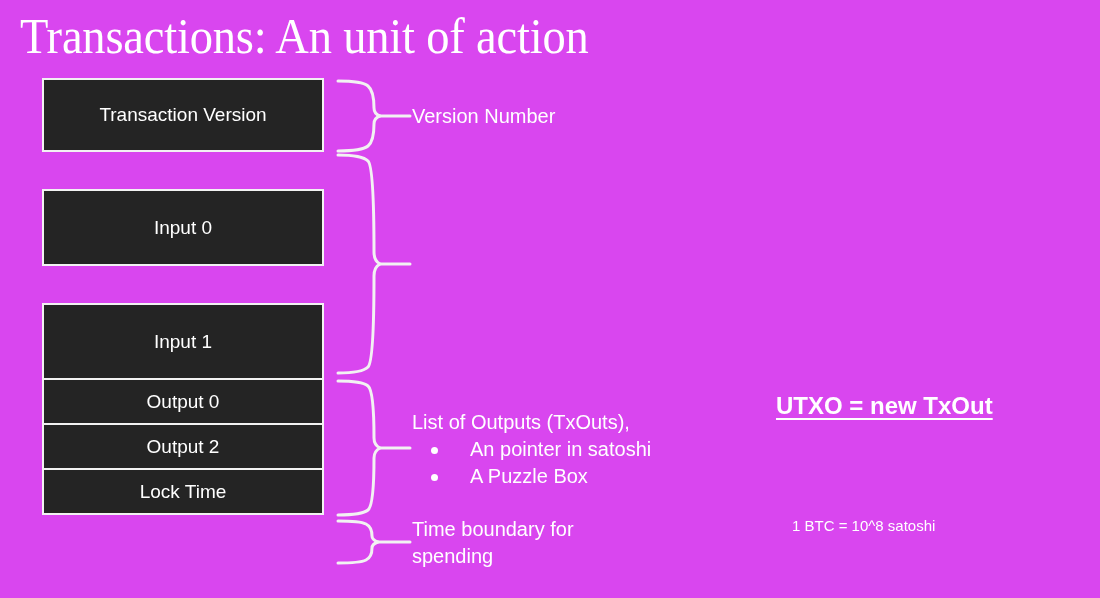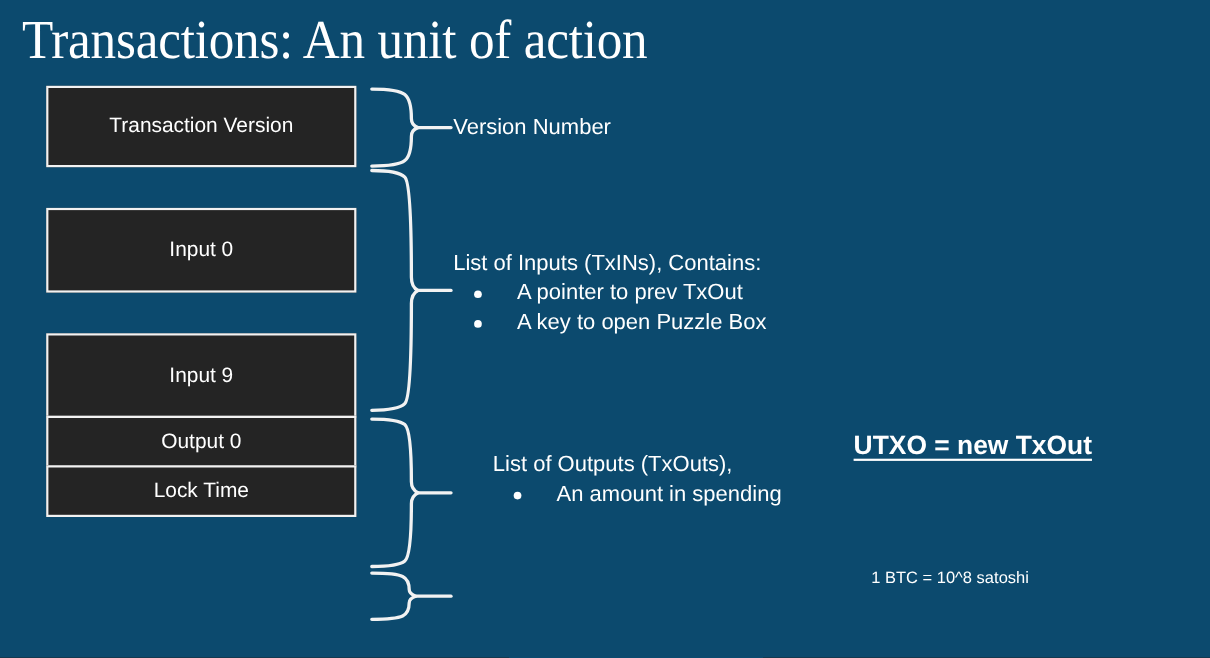--- a/index.html
+++ b/index.html
@@ -13,21 +13,21 @@
     height: 598px;
     overflow: hidden;
     font-family: "Liberation Sans", sans-serif;
     color: #ffffff;
     position: relative;
   }
   #slide {
     position: relative;
     width: 1100px;
     height: 598px;
-    background: #0c4a6e;
+    background: #d946ef;
   }
 
   
   .slide-title {
     position: absolute;
     left: 20px;
     top: 4px;
     font-family: "Liberation Serif", "DejaVu Serif", serif;
     font-size: 50px;
     line-height: 64px;
@@ -126,22 +126,23 @@
 </head>
 <body>
 
 <div id="slide">
 
   <div class="slide-title">Transactions: An unit of action</div>
 
   <div class="tx-stack">
     <div class="tx-field tall">Transaction Version</div>
     <div class="tx-field tall2">Input 0</div>
-    <div class="tx-field tall2">Input 9</div>
+    <div class="tx-field tall2">Input 1</div>
     <div class="tx-field short">Output 0</div>
+    <div class="tx-field short">Output 2</div>
     <div class="tx-field short">Lock Time</div>
   </div>
 
   <div class="brace" style="top: 78px;">
     <svg width="80" height="76" viewBox="0 0 80 76">
       <path d="M2 3 Q 26 3 32 8 Q 38 13 38 30 Q 38 36 44 38 Q 38 40 38 46 Q 38 63 32 68 Q 26 73 2 73" fill="none" stroke="#f2f2f2" stroke-width="3" stroke-linecap="round" stroke-linejoin="round"></path>
       <path d="M44 38 L 74 38" fill="none" stroke="#f2f2f2" stroke-width="3" stroke-linecap="round"></path>
     </svg>
   </div>
 
@@ -163,32 +164,30 @@
     <svg width="80" height="52" viewBox="0 0 80 52">
       <path d="M2 3 Q 24 3 30 6 Q 36 9 36 18 Q 36 22 42 24 Q 36 26 36 30 Q 36 39 30 42 Q 24 45 2 45" fill="none" stroke="#f2f2f2" stroke-width="3" stroke-linecap="round" stroke-linejoin="round"></path>
       <path d="M42 24 L 74 24" fill="none" stroke="#f2f2f2" stroke-width="3" stroke-linecap="round"></path>
     </svg>
   </div>
 
   <div class="note" style="top: 103px;">
     <div class="note-head">Version Number</div>
   </div>
 
-  <div class="note" style="top: 226px;">
-    <div class="note-head">List of Inputs (TxINs), Contains:</div>
+
+  <div class="note" style="top: 409px;">
+    <div class="note-head">List of Outputs (TxOuts),</div>
     <ul>
-      <li><span class="bullet"></span><span>A pointer to prev TxOut</span></li>
-      <li><span class="bullet"></span><span>A key to open Puzzle Box</span></li>
+      <li><span class="bullet"></span><span>An pointer in satoshi</span></li>
+      <li><span class="bullet"></span><span>A Puzzle Box</span></li>
     </ul>
   </div>
 
-  <div class="note" style="top: 409px; margin-left: 36px;">
-    <div class="note-head">List of Outputs (TxOuts),</div>
-    <ul>
-      <li><span class="bullet"></span><span>An amount in spending</span></li>
-    </ul>
+  <div class="note" style="top: 516px;">
+    <div>Time boundary for</div>
+    <div>spending</div>
   </div>
-
 
   <div class="callout-utxo">UTXO = new TxOut</div>
   <div class="callout-btc">1 BTC = 10^8 satoshi</div>
 
 </div>
 
 </body></html>

